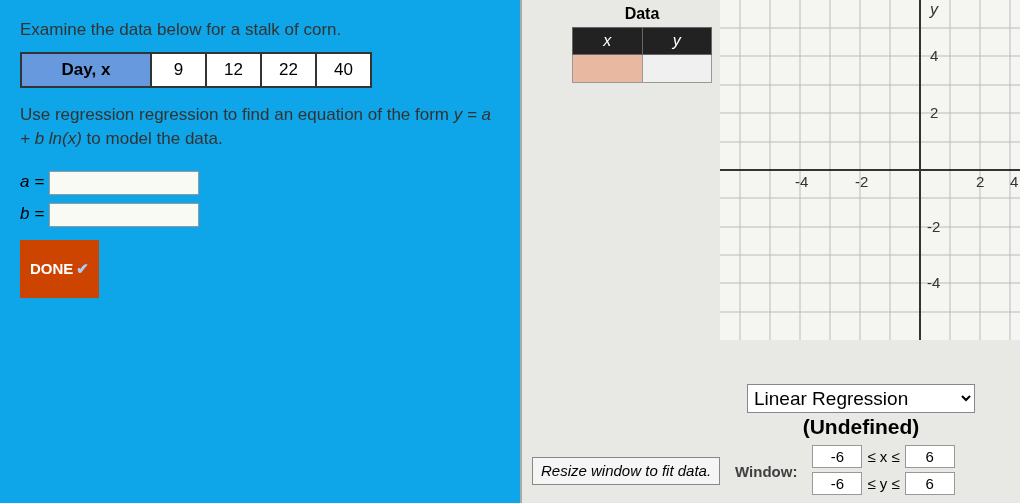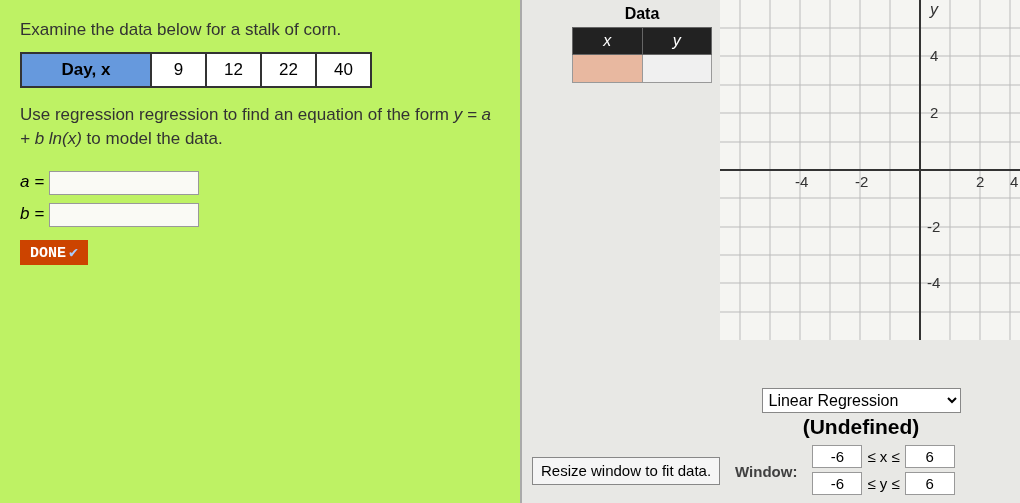--- a/index.html
+++ b/index.html
@@ -7,21 +7,21 @@
       width: 1020px;
       height: 503px;
       font-family: Arial, sans-serif;
       background: #f5f5f0;
       display: flex;
       overflow: hidden;
     }
     .left-panel {
       width: 520px;
       padding: 20px;
-      background: #bef264;
+      background: #0ea5e9;
     }
     .prompt {
       font-size: 17px;
       color: #333;
       margin-bottom: 12px;
     }
     .data-table {
       border-collapse: collapse;
       margin-bottom: 15px;
     }
@@ -61,25 +61,24 @@
       background: #fafaf5;
       vertical-align: middle;
       padding: 2px 4px;
     }
     .done-btn {
       display: inline-block;
       background: #cc4400;
       color: white;
       font-weight: bold;
       font-size: 15px;
-      padding: 3px 10px;
+      padding: 20px 10px;
       border: none;
       cursor: pointer;
       margin-top: 5px;
-      font-family: Liberation Mono, monospace;
     }
     .done-btn .check { color: #aaccff; margin-left: 3px; }
     .right-divider {
       width: 2px;
       background: #aaa;
     }
     .right-panel {
       flex: 1;
       background: #e8e8e5;
       position: relative;
@@ -130,22 +129,22 @@
       left: 0;
       right: 0;
       padding: 5px 10px;
     }
     .regression-row {
       text-align: center;
       margin-left: 180px;
       margin-bottom: 2px;
     }
     .regression-select {
-      width: 199px;
-      font-size: 16px;
+      width: 228px;
+      font-size: 19px;
       padding: 2px;
       border: 1px solid #888;
       background: white;
     }
     .undefined-text {
       text-align: center;
       margin-left: 180px;
       font-weight: bold;
       font-size: 21px;
       margin-bottom: 5px;
@@ -156,20 +155,21 @@
       gap: 15px;
     }
     .resize-btn {
       border: 1px solid #888;
       background: #f5f5f5;
       padding: 3px 8px;
       font-size: 15px;
       text-align: center;
       cursor: pointer;
       line-height: 1.3;
+      font-style: italic;
     }
     .window-label {
       color: #404040;
       font-weight: bold;
       font-size: 15px;
     }
     .range-block {
       font-size: 15px;
     }
     .range-input {

